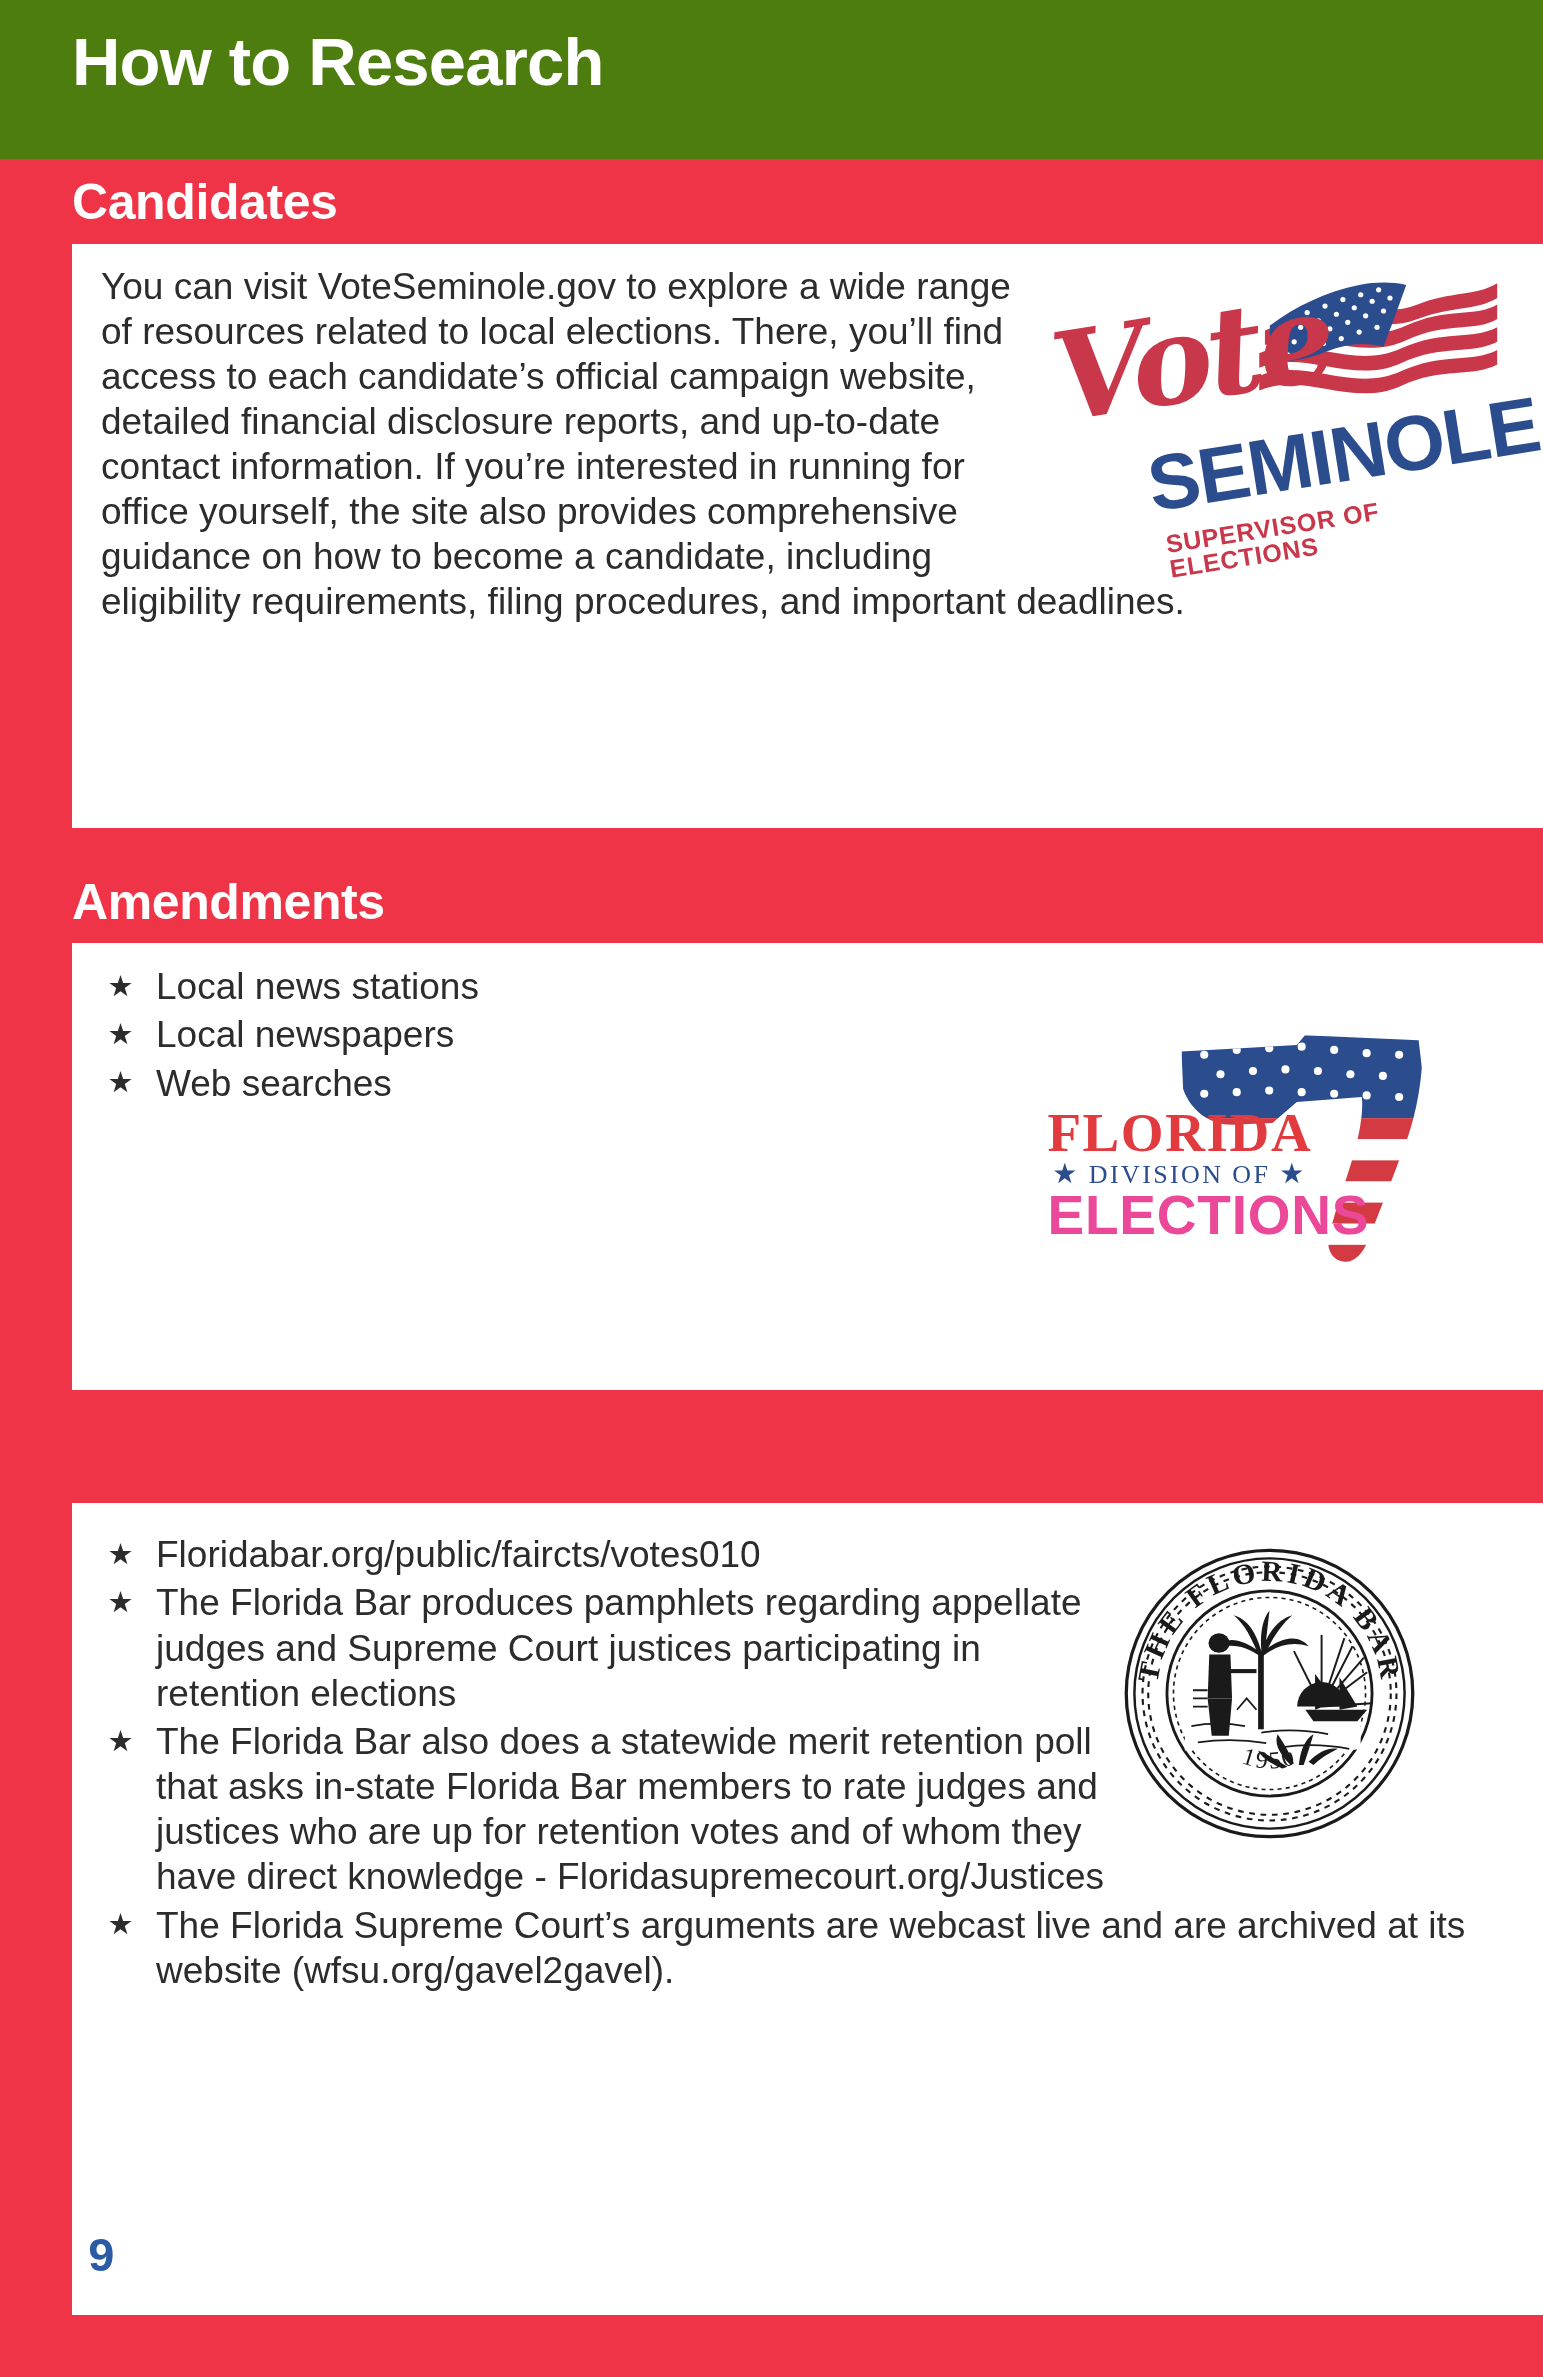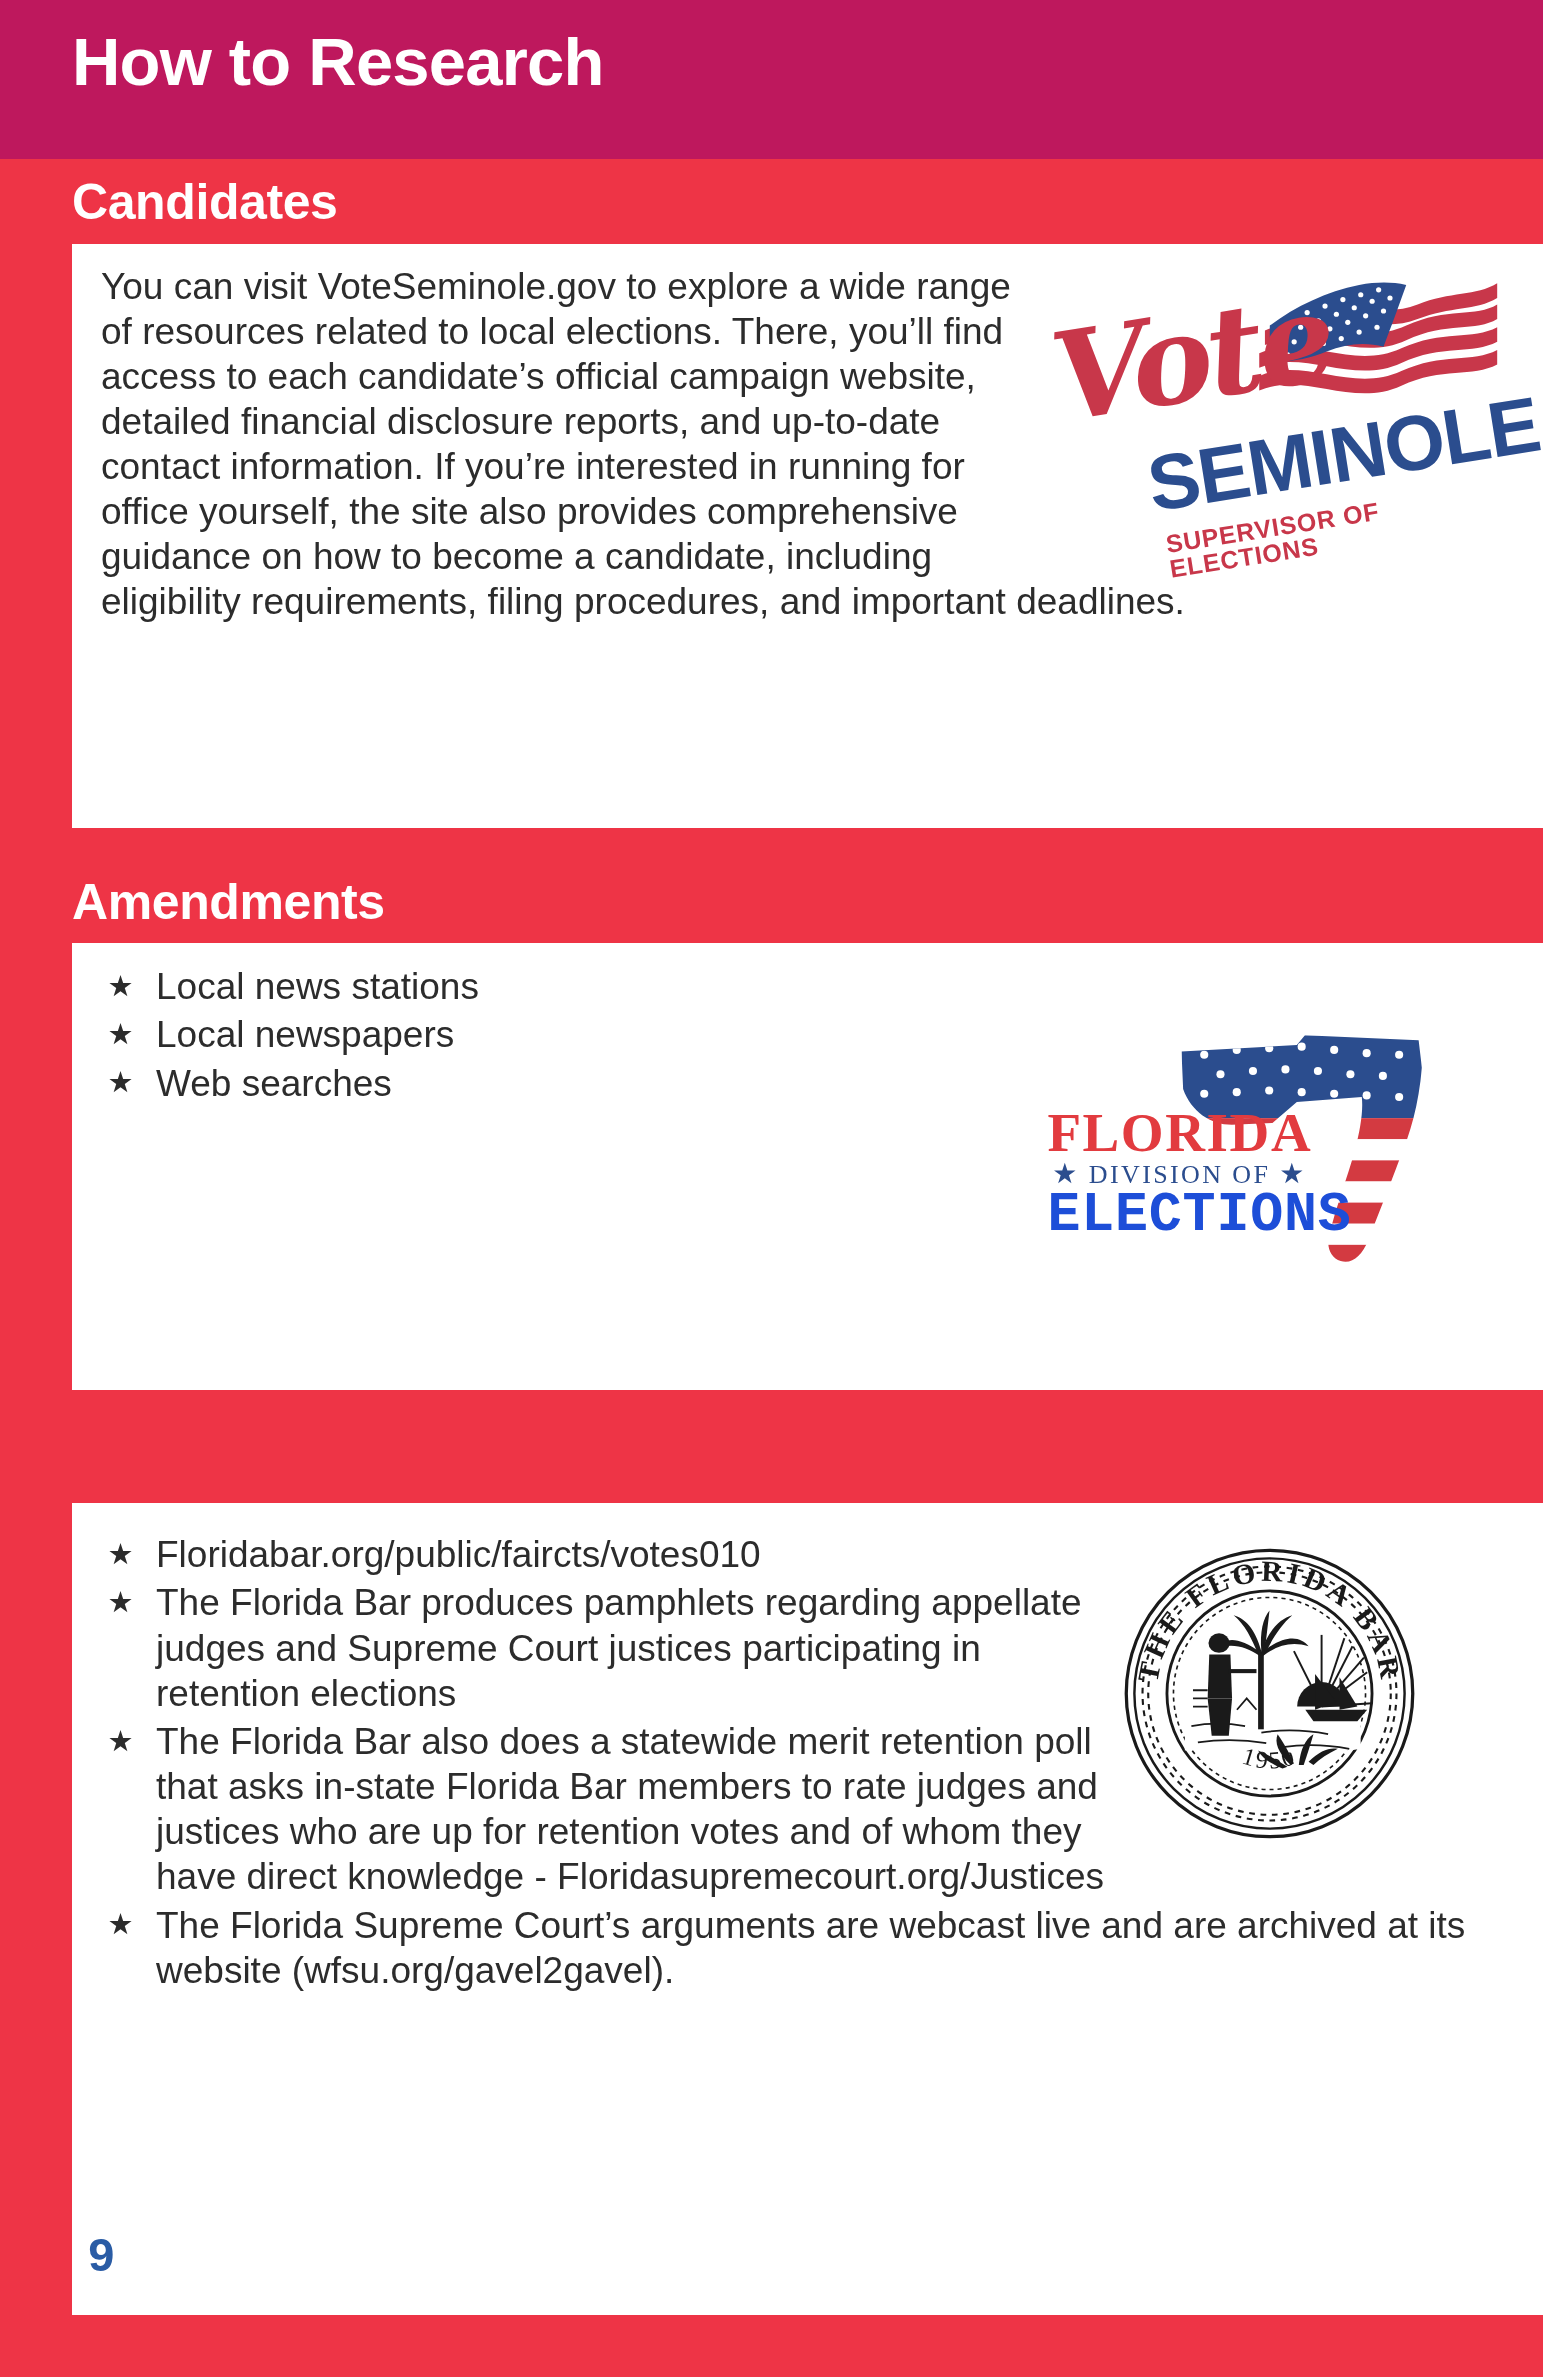--- a/index.html
+++ b/index.html
@@ -22,21 +22,21 @@
     height: 2377px;
     background: #EE3446;   
   }
 
   
   .masthead {
     position: absolute;
     left: 0; top: 0;
     width: 1543px;
     height: 159px;
-    background: #be185d;
+    background: #4d7c0f;
   }
   .masthead-title {
     position: absolute;
     left: 72px;
     top: 28px;
     font-size: 67px;
     font-weight: bold;
     color: #ffffff;
     letter-spacing: -0.8px;
     line-height: 1;
@@ -188,22 +188,22 @@
     line-height: 1;
     white-space: nowrap;
   }
   .fdoe-div .bstar { color: #2B4D8E; font-size: 28px; }
   .fdoe-elections {
     position: absolute;
     left: 11.4px;
     top: 161px;
     font-size: 55px;
     font-weight: bold;
-    font-family: Liberation Mono, monospace;
-    color: #1d4ed8;
+    font-family: Liberation Sans, sans-serif;
+    color: #ec4899;
     letter-spacing: 0.8px;
     line-height: 1;
   }
 
   
   .bar-seal {
     position: relative;
     width: 293px;
     height: 293px;
   }

